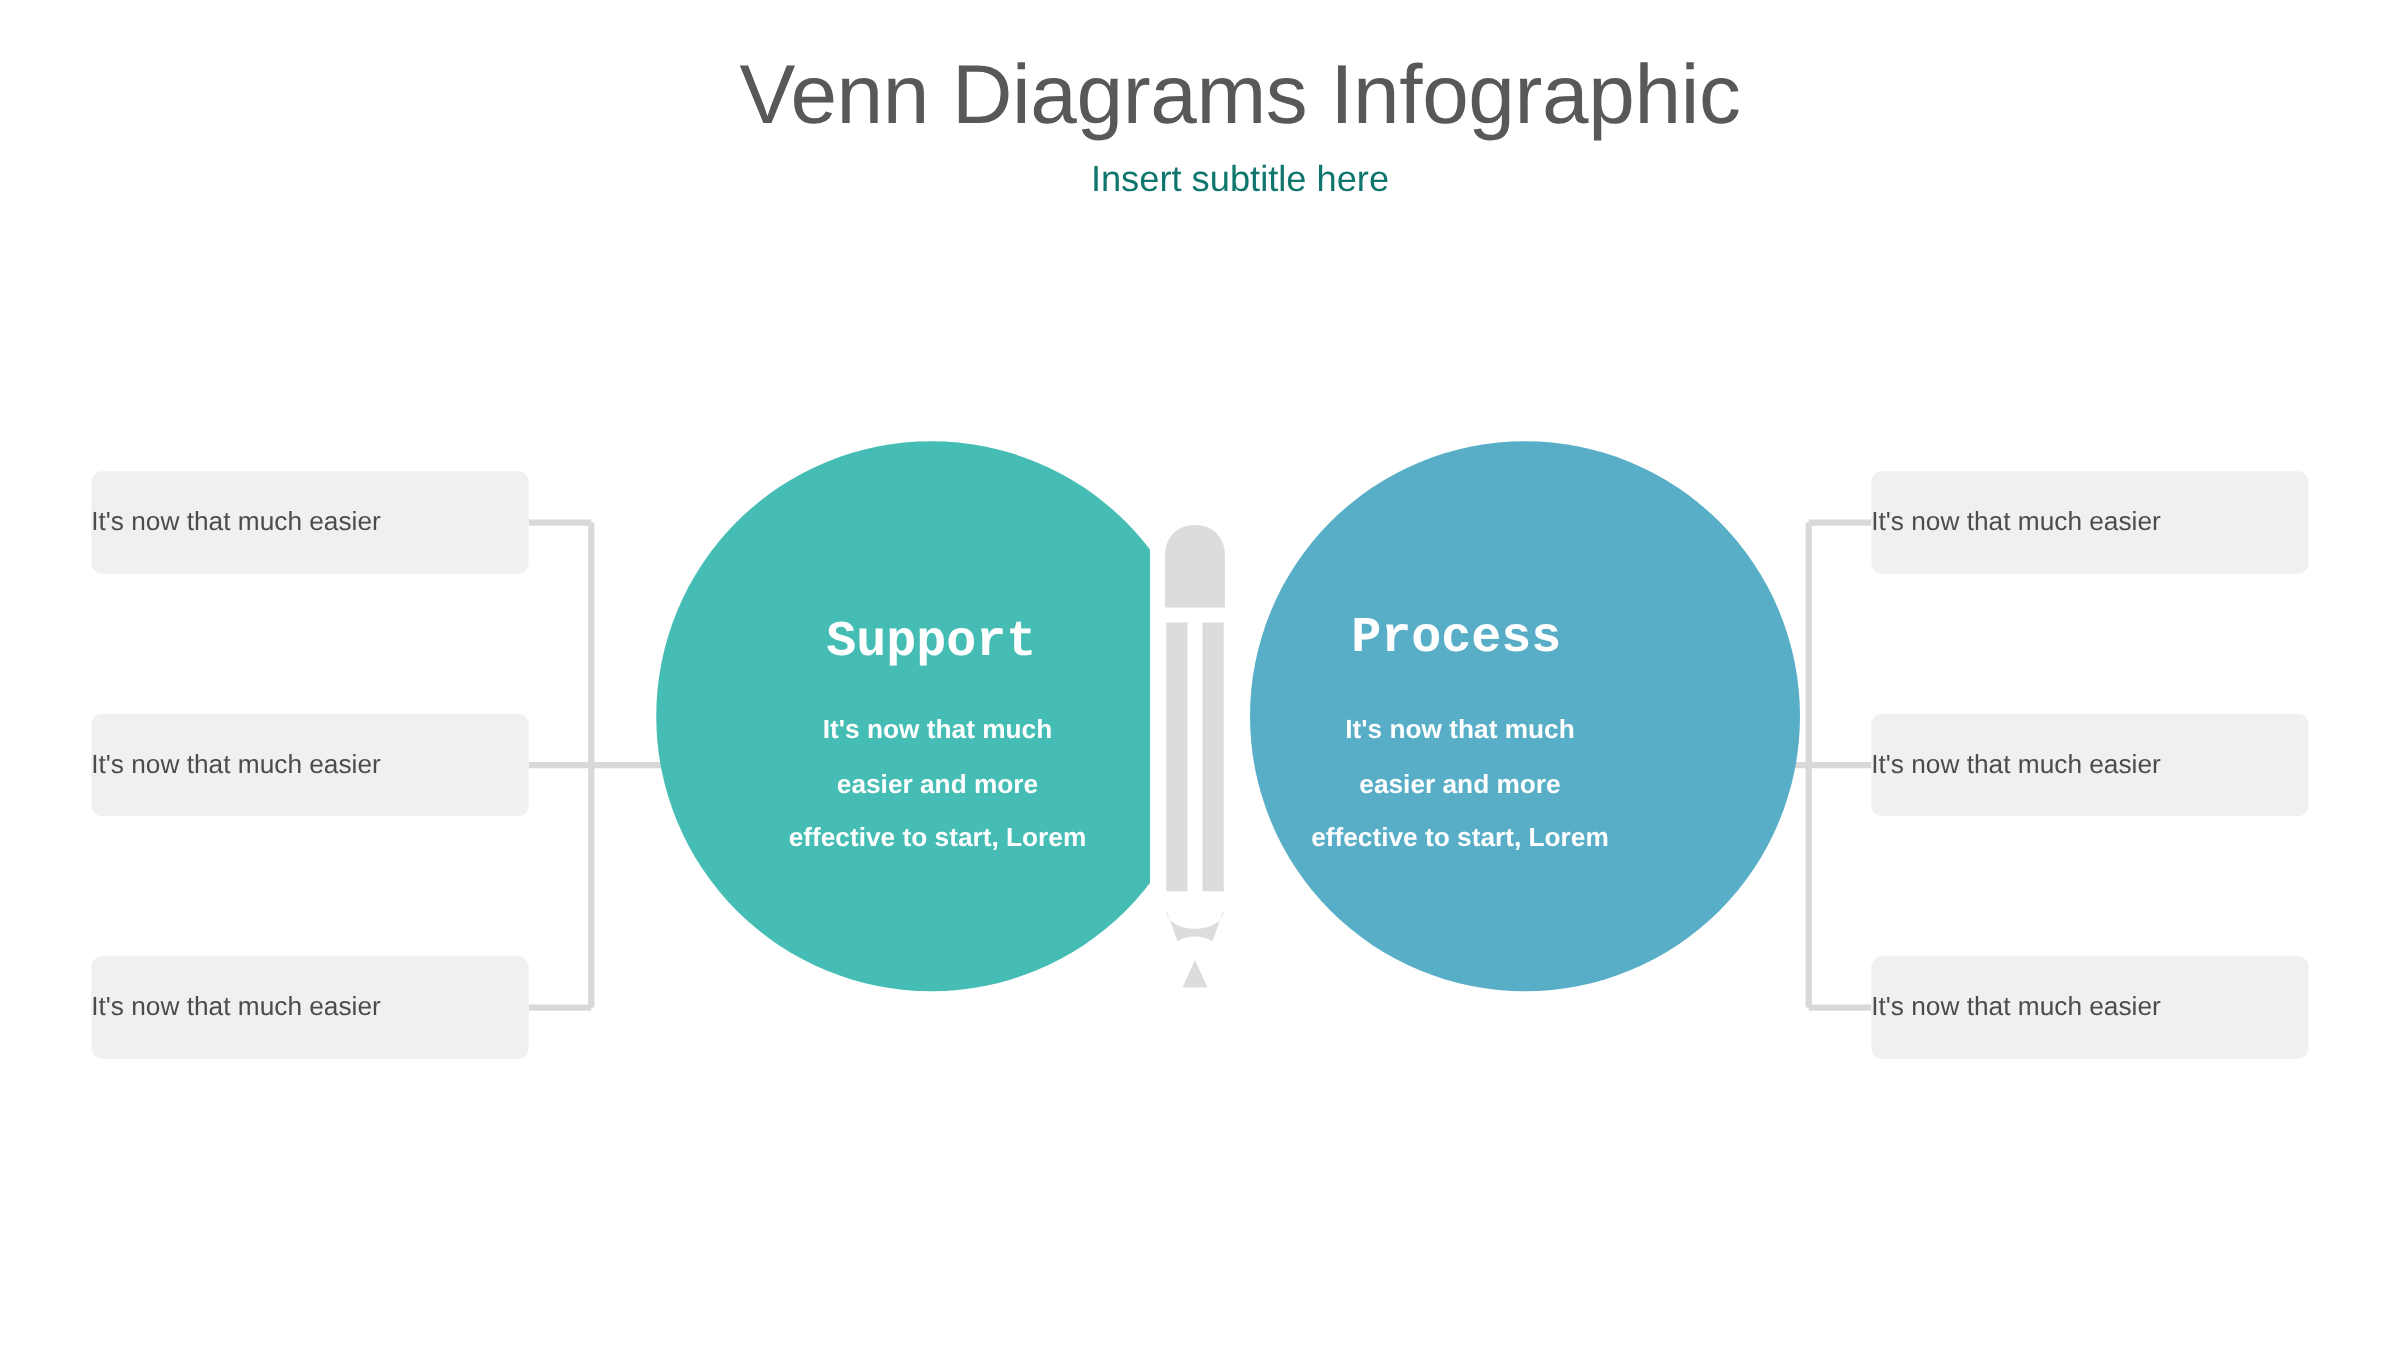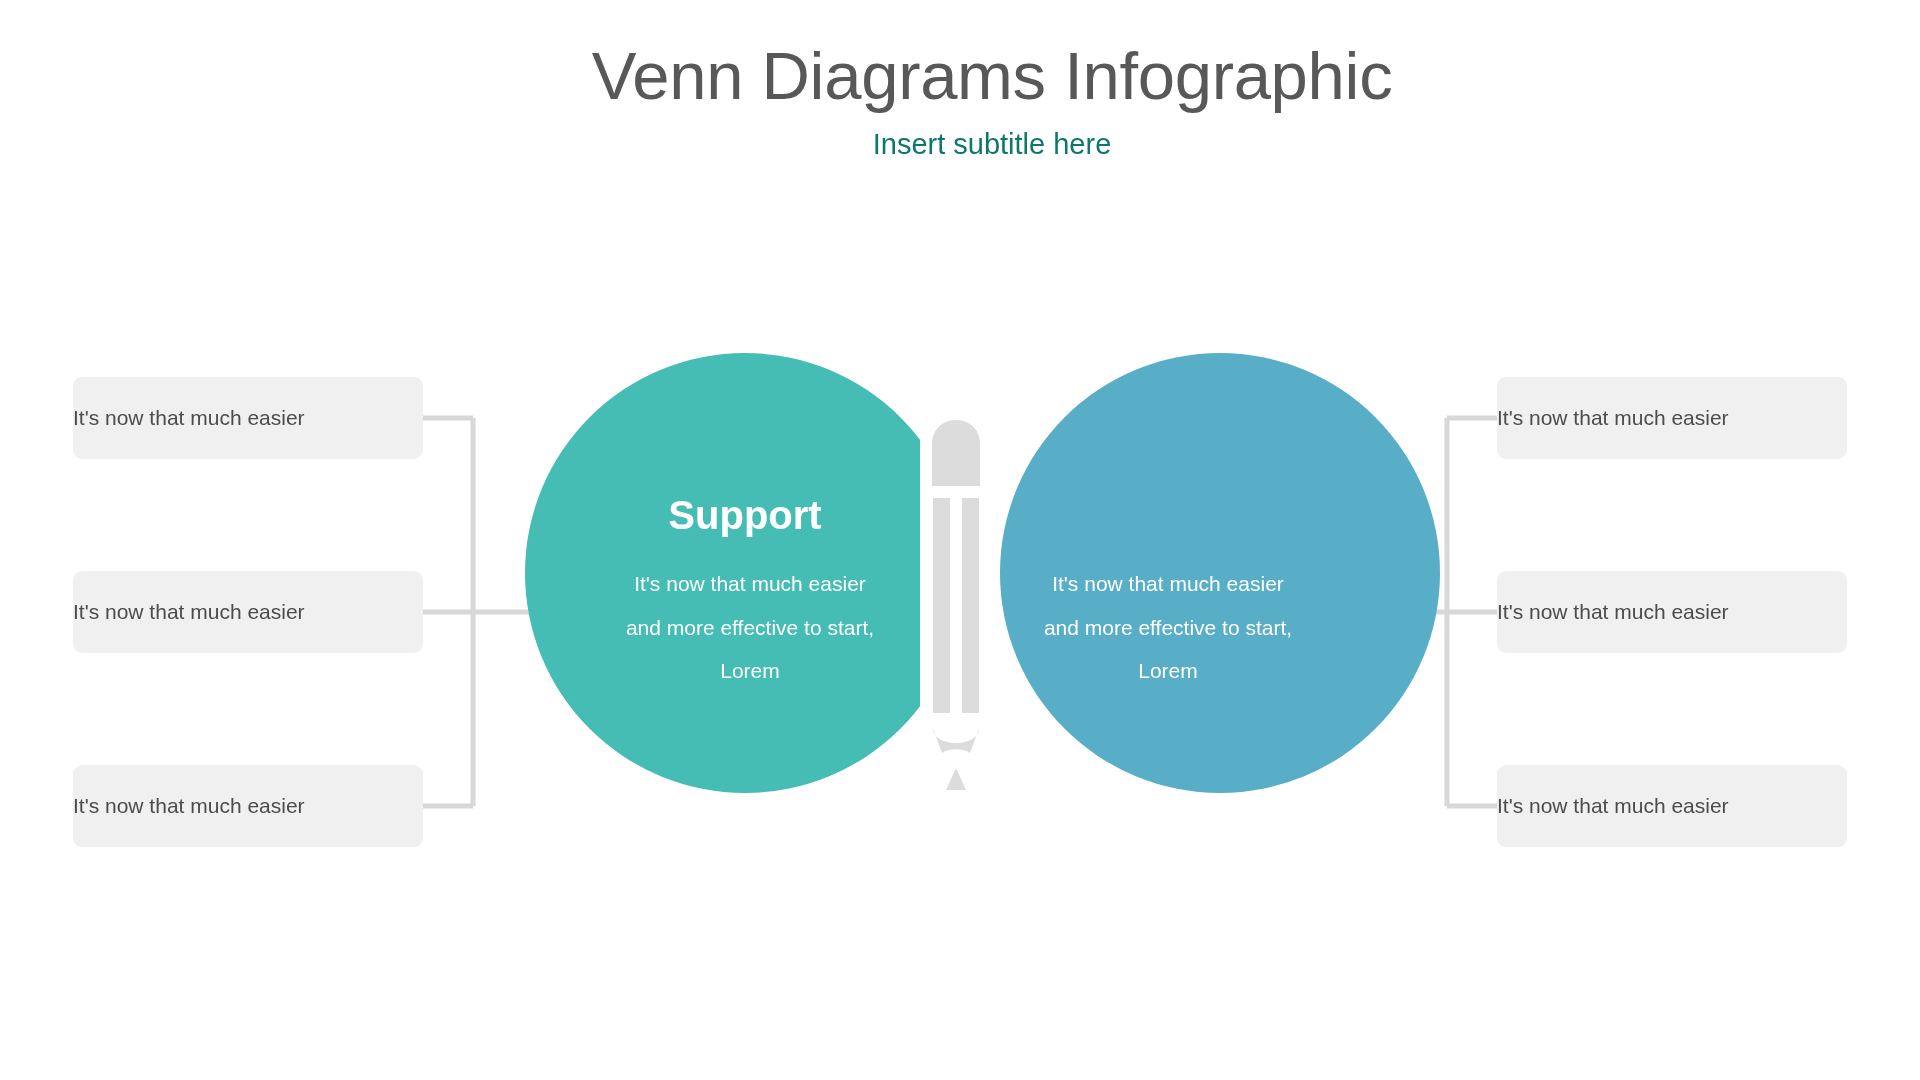--- a/index.html
+++ b/index.html
@@ -74,31 +74,32 @@
   }
 
   .venn-label {
     position: absolute;
     width: 330px;
     text-align: center;
     color: #ffffff;
     font-size: 40px;
     font-weight: bold;
     line-height: 1;
+    font-family: Liberation Mono, monospace;
   }
   #venn-label-left  { left: 580px;  top: 495px; }
   #venn-label-right { left: 1000px; top: 492px; }
 
   .venn-body {
     position: absolute;
     width: 250px;
     text-align: center;
     color: #ffffff;
     font-size: 21px;
-    font-weight: 400;
+    font-weight: 700;
     line-height: 2.08;
   }
   #venn-body-left  { left: 625px;  top: 562px; }
   #venn-body-right { left: 1043px; top: 562px; }
 
   
   #pencil-icon {
     position: absolute;
     left: 906px;
     top: 398px;
@@ -172,20 +173,21 @@
     <path class="conn-line" d="M 1447 418 L 1447 806"></path>
     <path class="conn-line" d="M 1372 612 L 1447 612"></path>
   </svg>
 
   <div id="venn-circle-left" class="venn-circle"></div>
   <div id="venn-circle-right" class="venn-circle"></div>
 
   <div id="venn-label-left" class="venn-label">Support</div>
   <div id="venn-body-left" class="venn-body">It's now that much easier and more effective to start, Lorem</div>
 
+  <div id="venn-label-right" class="venn-label">Process</div>
   <div id="venn-body-right" class="venn-body">It's now that much easier and more effective to start, Lorem</div>
 
   <svg id="pencil-icon" viewBox="0 0 100 425" xmlns="http://www.w3.org/2000/svg">
 
     <path fill="#ffffff" d="M 50 0
              C 72 0 86 14 86 34
              L 86 330
              L 50 425
              L 14 330
              L 14 34

